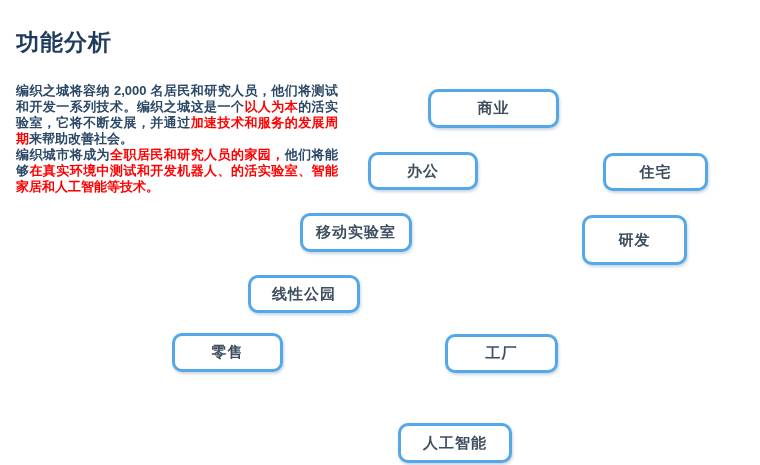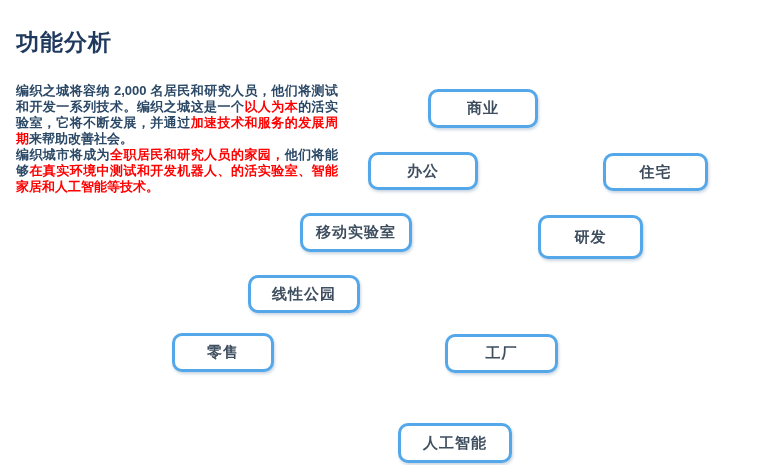--- a/index.html
+++ b/index.html
@@ -69,39 +69,39 @@
 
 <div class="slide">
   <h1 class="title">功能分析</h1>
 
   <div class="description">
     <p><span style="color: rgb(43, 72, 102);">编织之城将容纳 2,000 名居民和研究人员，他们将测试和开发一系列技术。编织之城这是一个</span><span style="color: rgb(255, 0, 0);">以人为本</span><span style="color: rgb(43, 72, 102);">的活实验室，它将不断发展，并通过</span><span style="color: rgb(255, 0, 0);">加速技术和服务的发展周期</span><span style="color: rgb(43, 72, 102);">来帮助改善社会。</span></p>
     <p><span style="color: rgb(43, 72, 102);">编织城市将成为</span><span style="color: rgb(255, 0, 0);">全职居民和研究人员的家园，</span><span style="color: rgb(43, 72, 102);">他们将能够</span><span style="color: rgb(255, 0, 0);">在真实环境中测试和开发机器人、的活实验室、智能家居和人工智能等技术。</span></p>
   </div>
 
   <div class="function-map">
-      <div class="fbox" style="left: 428px; top: 89px; width: 110px; height: 39px;">
+      <div class="fbox" style="left: 428px; top: 89px; width: 131px; height: 39px;">
         <span>商业</span>
       </div>
       <div class="fbox" style="left: 368px; top: 152px; width: 110px; height: 38px;">
         <span>办公</span>
       </div>
       <div class="fbox" style="left: 603px; top: 153px; width: 105px; height: 38px;">
         <span>住宅</span>
       </div>
       <div class="fbox" style="left: 300px; top: 213px; width: 112px; height: 39px;">
         <span>移动实验室</span>
       </div>
-      <div class="fbox" style="left: 538px; top: 215px; width: 105px; height: 44px;">
+      <div class="fbox" style="left: 582px; top: 215px; width: 105px; height: 50px;">
         <span>研发</span>
       </div>
       <div class="fbox" style="left: 248px; top: 275px; width: 112px; height: 38px;">
         <span>线性公园</span>
       </div>
-      <div class="fbox" style="left: 172px; top: 333px; width: 102px; height: 39px;">
+      <div class="fbox" style="left: 172px; top: 333px; width: 111px; height: 39px;">
         <span>零售</span>
       </div>
       <div class="fbox" style="left: 445px; top: 334px; width: 113px; height: 39px;">
         <span>工厂</span>
       </div>
       <div class="fbox" style="left: 398px; top: 395px; width: 114px; height: 40px; margin-top: 28px;">
         <span>人工智能</span>
       </div>
     </div>
 </div>

